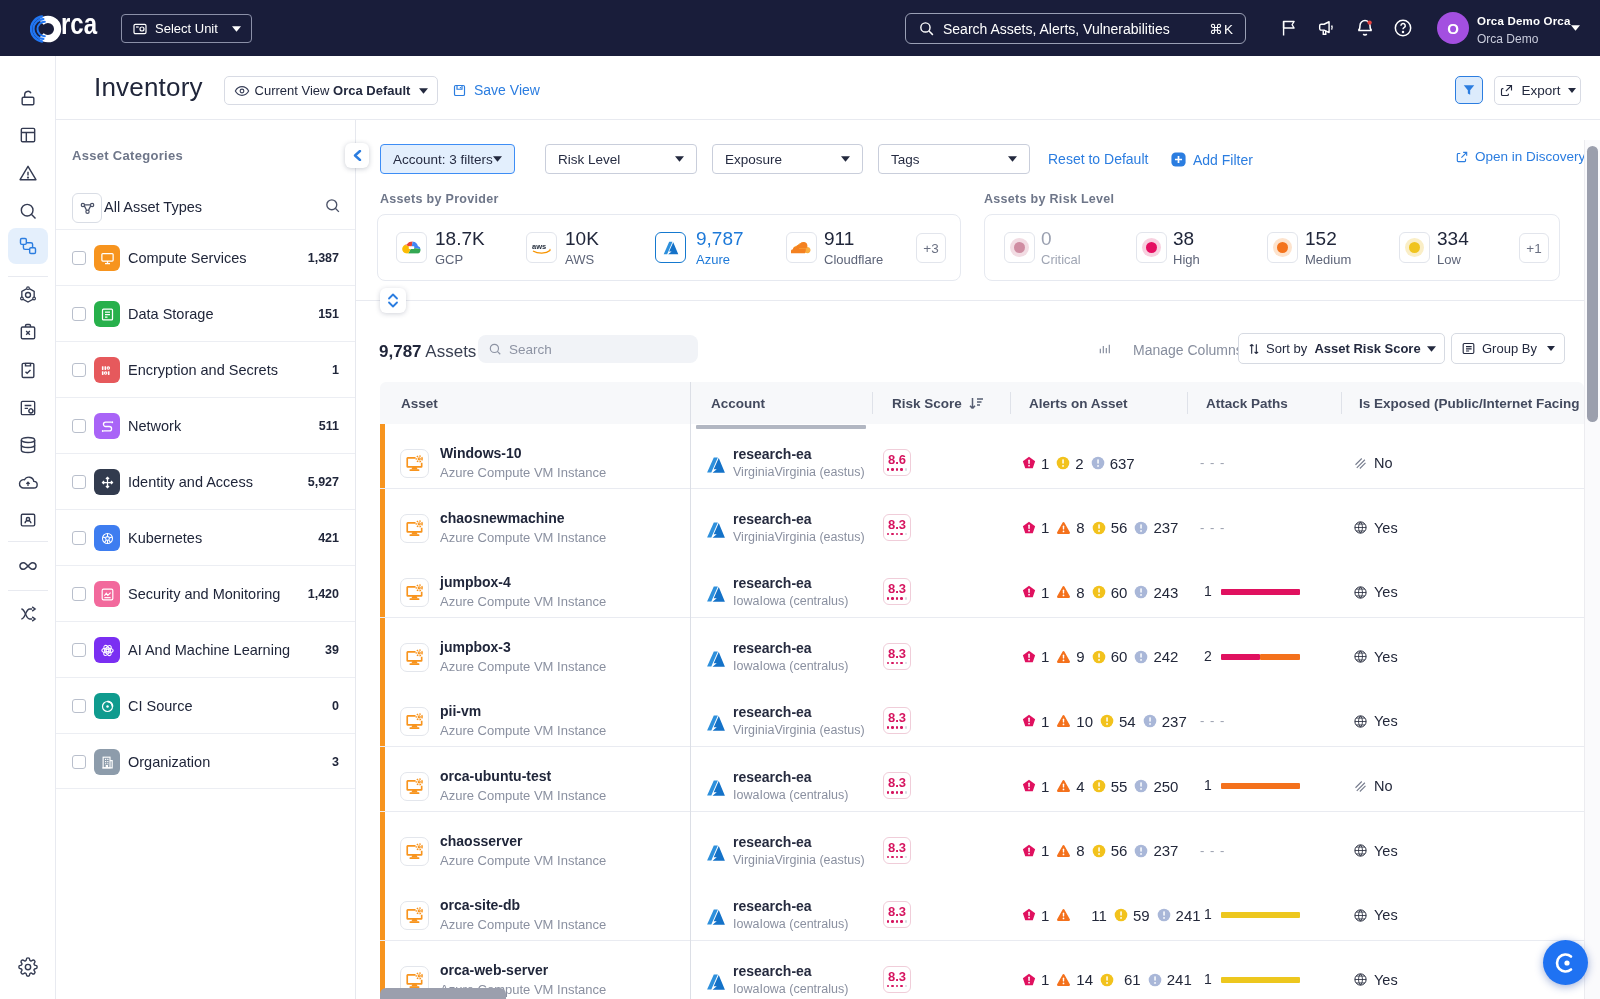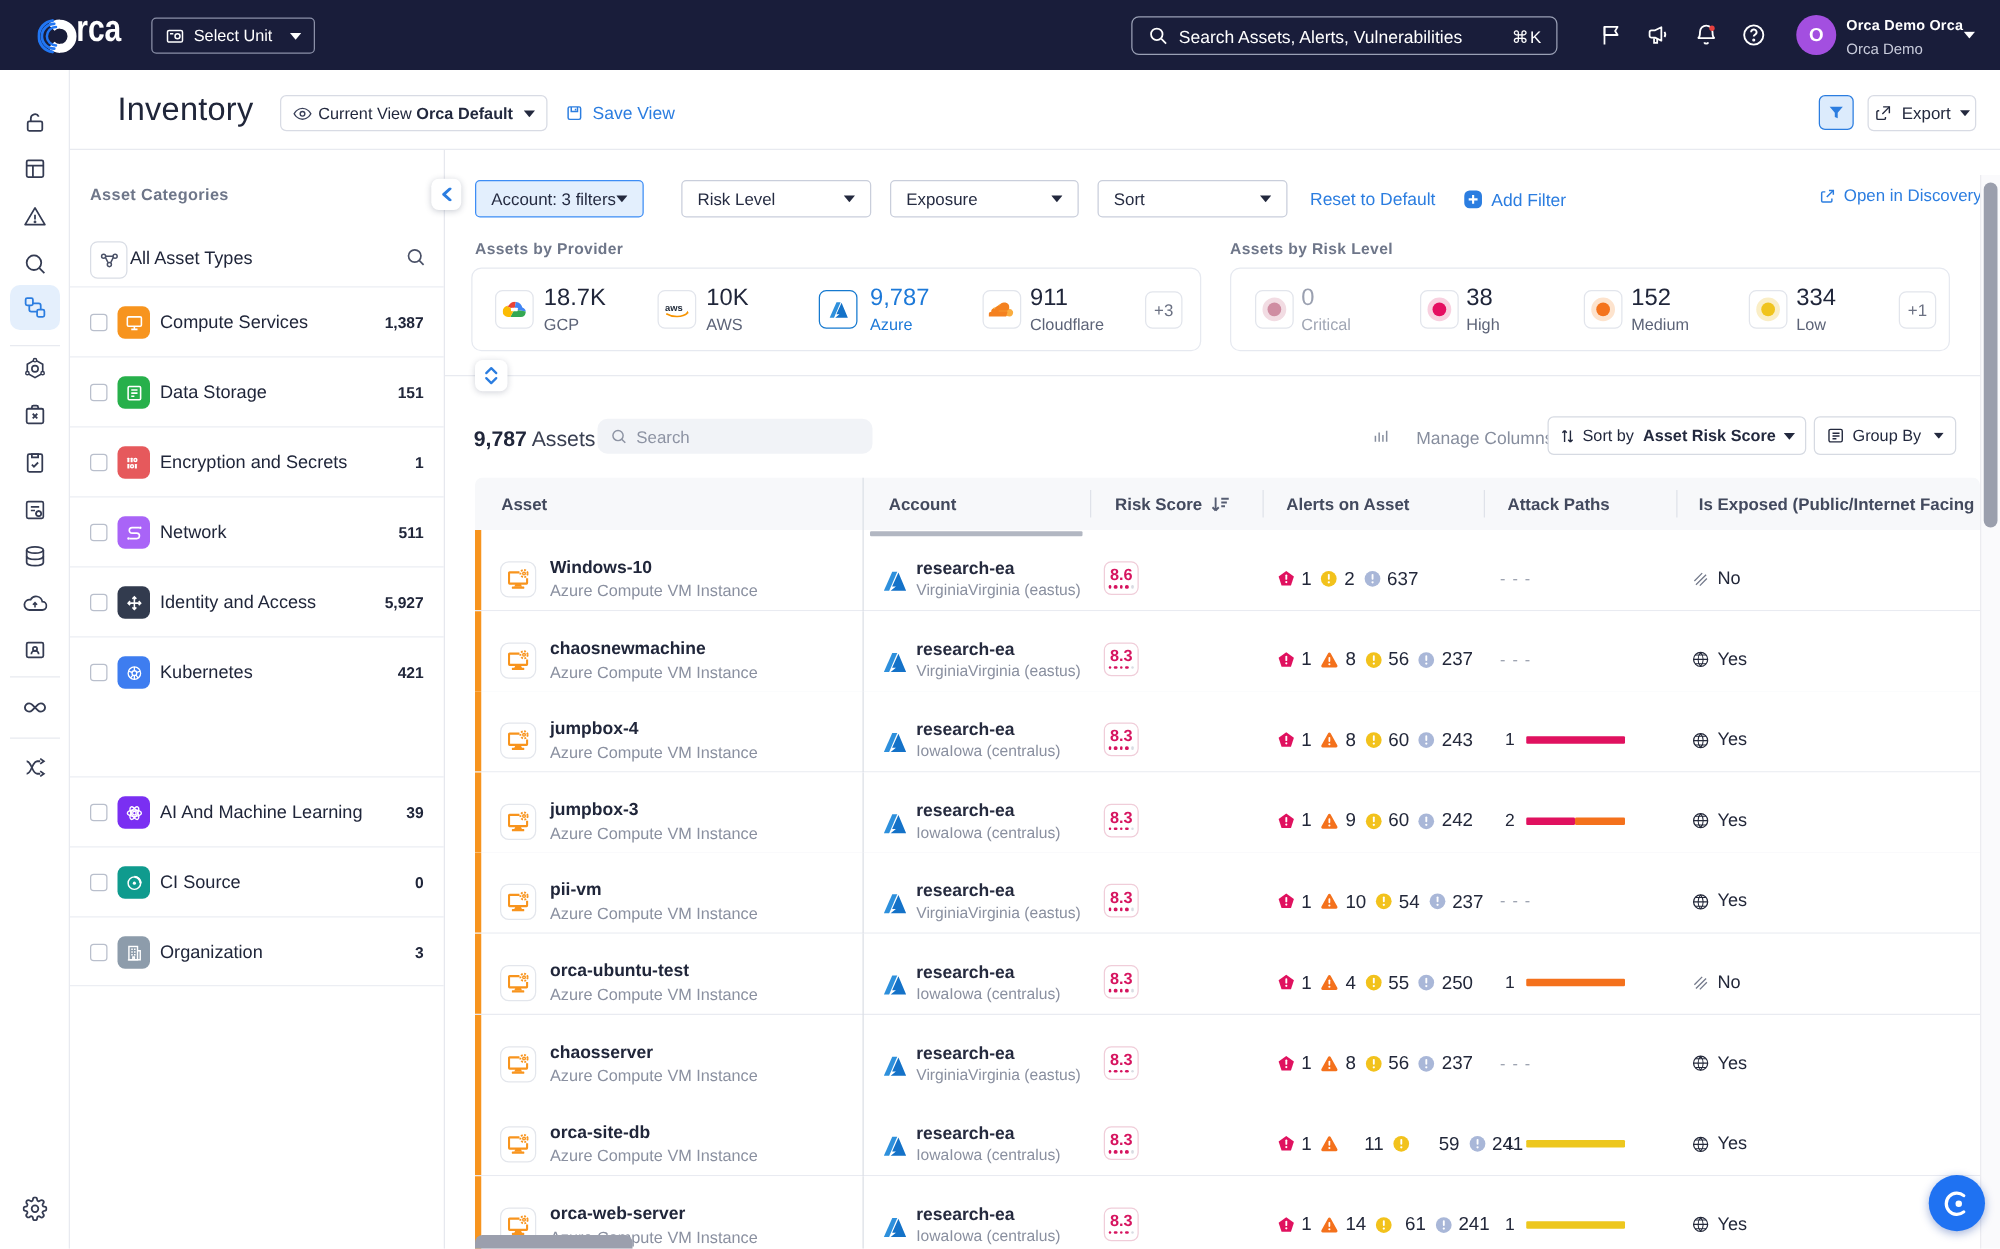--- a/index.html
+++ b/index.html
@@ -369,20 +369,32 @@
       <div class="ic" style="background:#3e7df0">
         <svg width="15" height="15" viewBox="0 0 24 24" fill="none" stroke="#fff" stroke-width="1.7">
           <circle cx="12" cy="12" r="3"></circle>
           <circle cx="12" cy="12" r="8"></circle>
           <path d="M12 4v5M12 15v5M4.5 9.5L9 11M19.5 9.5L15 11M7 18.5l3-4M17 18.5l-3-4"></path>
         </svg>
       </div>
     <div class="nm">Kubernetes</div>
       <div class="ct">421</div>
   </div>
+  <div class="cat" style="top:445px">
+    <div class="cb"></div>
+      <div class="ic" style="background:#f2699c">
+        <svg width="15" height="15" viewBox="0 0 24 24" fill="none" stroke="#fff" stroke-width="1.9">
+          <rect x="3.5" y="3.5" width="17" height="17" rx="2"></rect>
+          <path d="M7 14l3-4 2.5 3.5L17 9"></path>
+          <path d="M7 17h10"></path>
+        </svg>
+      </div>
+    <div class="nm">Security and Monitoring</div>
+      <div class="ct">1,420</div>
+  </div>
   <div class="cat" style="top:501px">
     <div class="cb"></div>
       <div class="ic" style="background:#7a2ff2">
         <svg width="15" height="15" viewBox="0 0 24 24" fill="none" stroke="#fff" stroke-width="1.8">
           <circle cx="12" cy="12" r="2.2"></circle>
           <ellipse cx="12" cy="12" rx="9" ry="4"></ellipse>
           <ellipse cx="12" cy="12" rx="9" ry="4" transform="rotate(60 12 12)"></ellipse>
           <ellipse cx="12" cy="12" rx="9" ry="4" transform="rotate(120 12 12)"></ellipse>
         </svg>
       </div>
@@ -427,21 +439,21 @@
         <path d="M0 0l5 6 5-6z" fill="#23293e"></path>
       </svg>
     </div>
   <div class="sel" style="left:356px; width:151px">
       <span>Exposure</span>
       <svg class="car" width="9" height="6" viewBox="0 0 10 6">
         <path d="M0 0l5 6 5-6z" fill="#23293e"></path>
       </svg>
     </div>
   <div class="sel" style="left:522px; width:152px">
-      <span>Sort</span>
+      <span>Tags</span>
       <svg class="car" width="9" height="6" viewBox="0 0 10 6">
         <path d="M0 0l5 6 5-6z" fill="#23293e"></path>
       </svg>
     </div>
   <div id="flink-reset">Reset to Default</div>
   <div id="flink-add">
       <svg width="17" height="17" viewBox="0 0 24 24">
         <rect x="2" y="2" width="20" height="20" rx="6" fill="#2b7de0"></rect>
         <path d="M12 7v10M7 12h10" stroke="#fff" stroke-width="2.4"></path>
       </svg>
@@ -1161,21 +1173,21 @@
             <b>1</b>
           </span>
           <span style="display:flex;align-items:center;gap:20px">
             <svg width="15" height="14" viewBox="0 0 17 16">
               <path d="M8.5 1.2c.5 0 .9.25 1.15.7l6.1 11c.5.9-.15 2-1.15 2H2.4c-1 0-1.65-1.1-1.15-2l6.1-11c.25-.45.65-.7 1.15-.7z" fill="#f4711c"></path>
               <rect x="7.7" y="5.2" width="1.6" height="4.6" rx="0.8" fill="#fff"></rect>
               <circle cx="8.5" cy="11.9" r="1" fill="#fff"></circle>
             </svg>
             <b>11</b>
           </span>
-          <span style="display:flex;align-items:center;gap:23px">
+          <span style="display:flex;align-items:center;gap:5px">
             <svg width="14" height="14" viewBox="0 0 16 16">
               <circle cx="8" cy="8" r="7.2" fill="#f2c21c"></circle>
               <rect x="7.2" y="3.6" width="1.7" height="5.2" rx="0.8" fill="#fff"></rect>
               <circle cx="8.05" cy="11.3" r="1.05" fill="#fff"></circle>
             </svg>
             <b>59</b>
           </span>
           <span style="display:flex;align-items:center;gap:5px">
             <svg width="14" height="14" viewBox="0 0 16 16">
               <circle cx="8" cy="8" r="7.2" fill="#a9b7d8"></circle>

